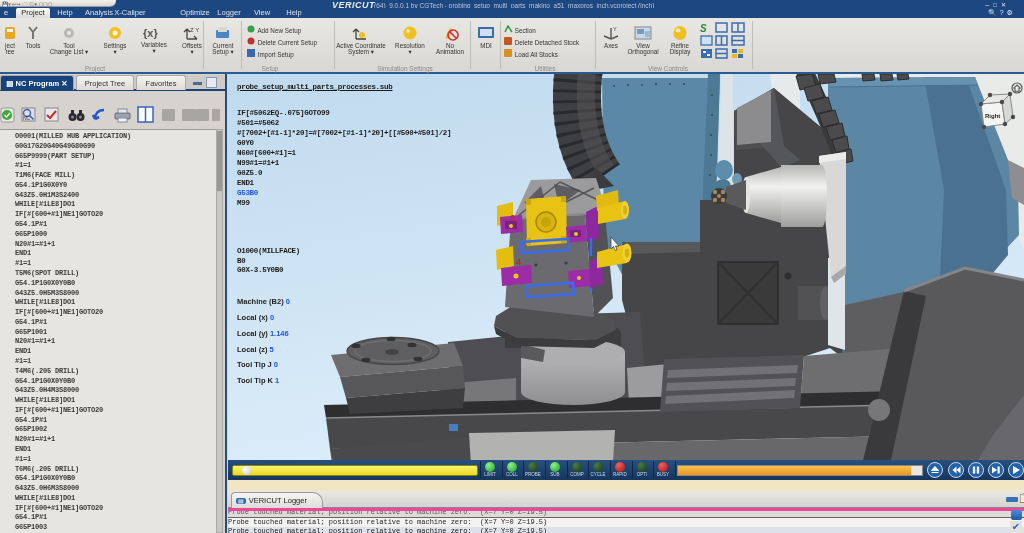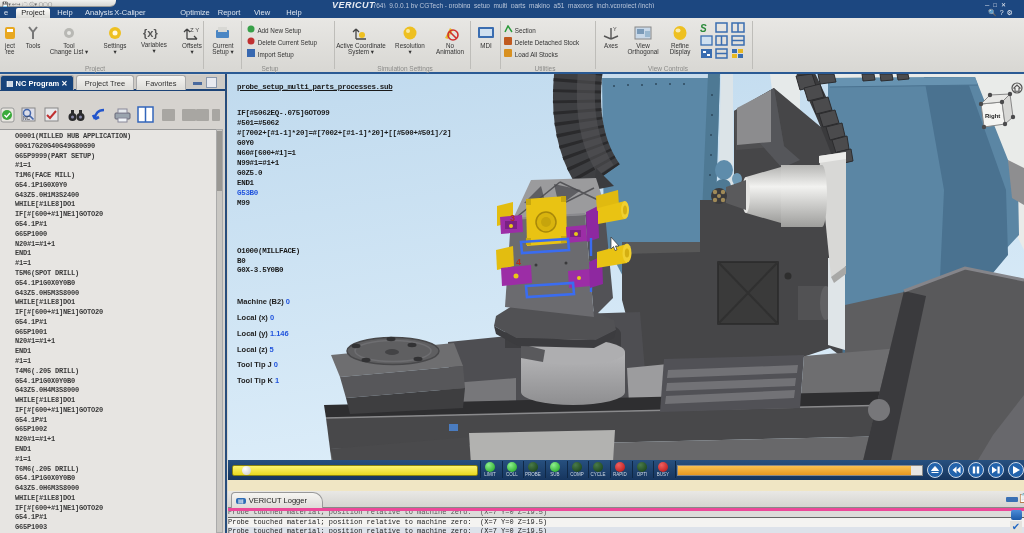--- a/index.html
+++ b/index.html
@@ -53,21 +53,21 @@
 <div class="abs" style="left:985px;top:1px;color:#e8ecf2;font-size:6px;letter-spacing:4px">─□✕</div>
 <div class="abs" style="left:988px;top:9px;color:#e8ecf2;font-size:7px;letter-spacing:3px;z-index:6">🔍?⚙</div>
 
 <div class="abs" id="menurow"></div>
 <div class="mtab" style="left:0px;width:12px">e</div>
 <div class="mtab active" style="left:16px;width:34px">Project</div>
 <div class="mtab" style="left:52px;width:26px">Help</div>
 <div class="mtab" style="left:80px;width:38px">Analysis</div>
 <div class="mtab" style="left:108px;width:44px">X-Caliper</div>
 <div class="mtab" style="left:174px;width:42px">Optimize</div>
-<div class="mtab" style="left:212px;width:34px">Report</div>
+<div class="mtab" style="left:212px;width:34px">Logger</div>
 <div class="mtab" style="left:248px;width:28px">View</div>
 <div class="mtab" style="left:280px;width:28px">Help</div>
 
 <div class="abs" id="ribbon"></div>
 <div id="ribbon-content" class="abs" style="left:0;top:18px;width:1024px;height:56px">
 
   <div class="ritem" style="left:0px;top:8px;width:20px"><svg width="15" height="15">
           <rect x="2" y="1" width="10" height="12" fill="#e8a820" rx="2"></rect>
           <rect x="4" y="3" width="6" height="3" fill="#fff"></rect>
         </svg><br>ject<br>ree</div>

